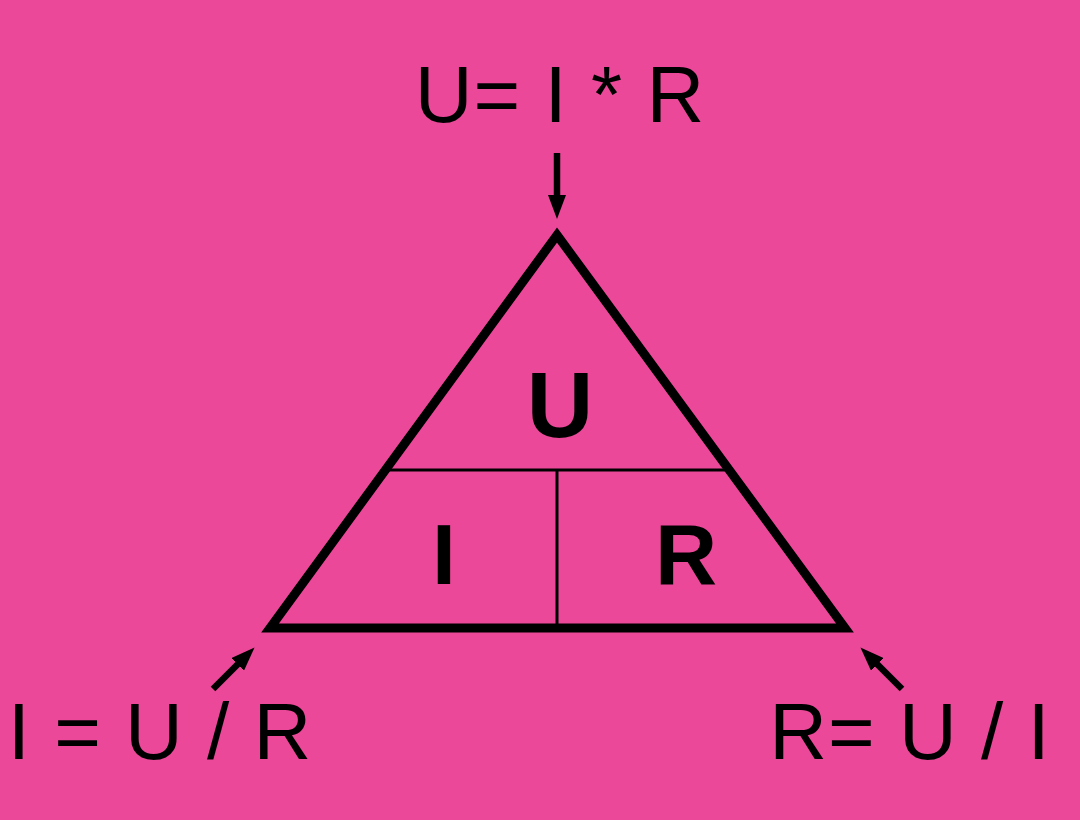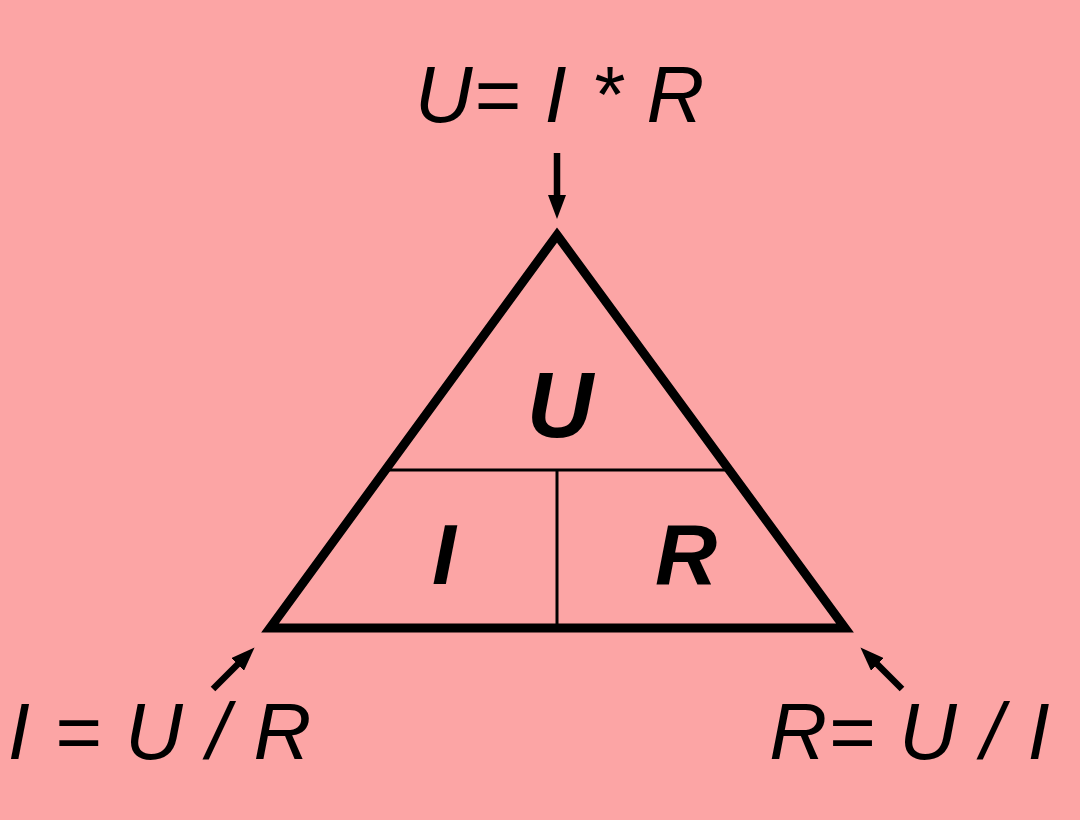--- a/index.html
+++ b/index.html
@@ -4,24 +4,23 @@
 <style>
   html, body {
     margin: 0;
     padding: 0;
     background: #ffffff;
   }
   .stage {
     position: relative;
     width: 1080px;
     height: 820px;
-    background: #fca5a5;
+    background: #ec4899;
     overflow: hidden;
     font-family: "Liberation Sans", sans-serif;
-    font-style: italic;
   }
   svg { display: block; }
   .formula {
     font-family: "Liberation Sans", sans-serif;
     font-size: 80px;
     font-weight: 400;
     fill: #000000;
     letter-spacing: 1px;
   }
   .tri-label {

